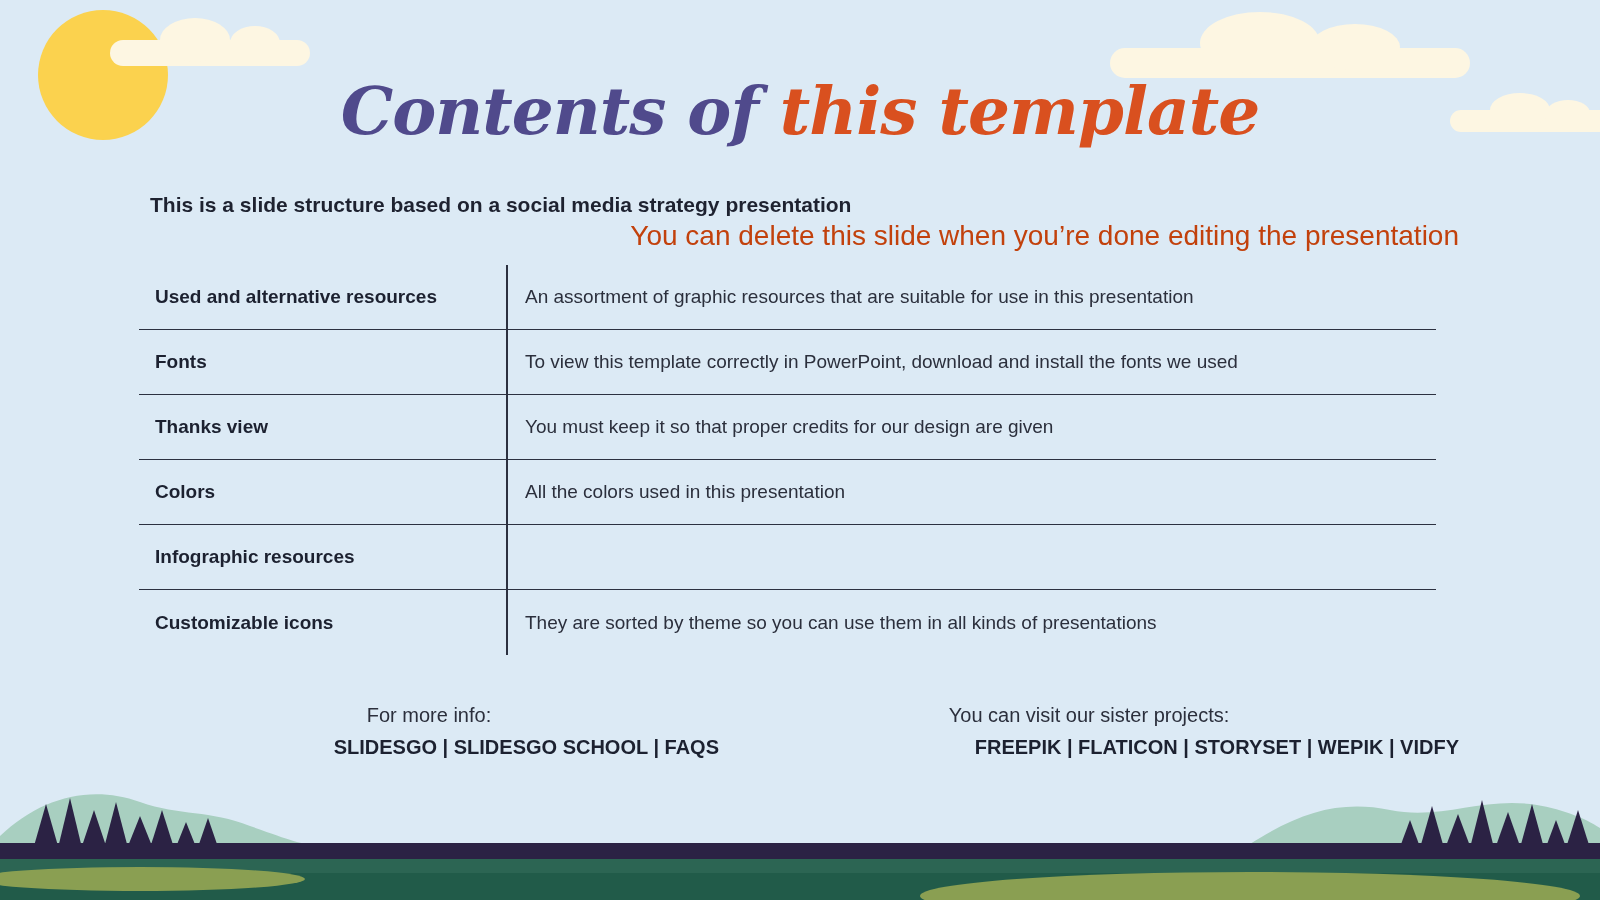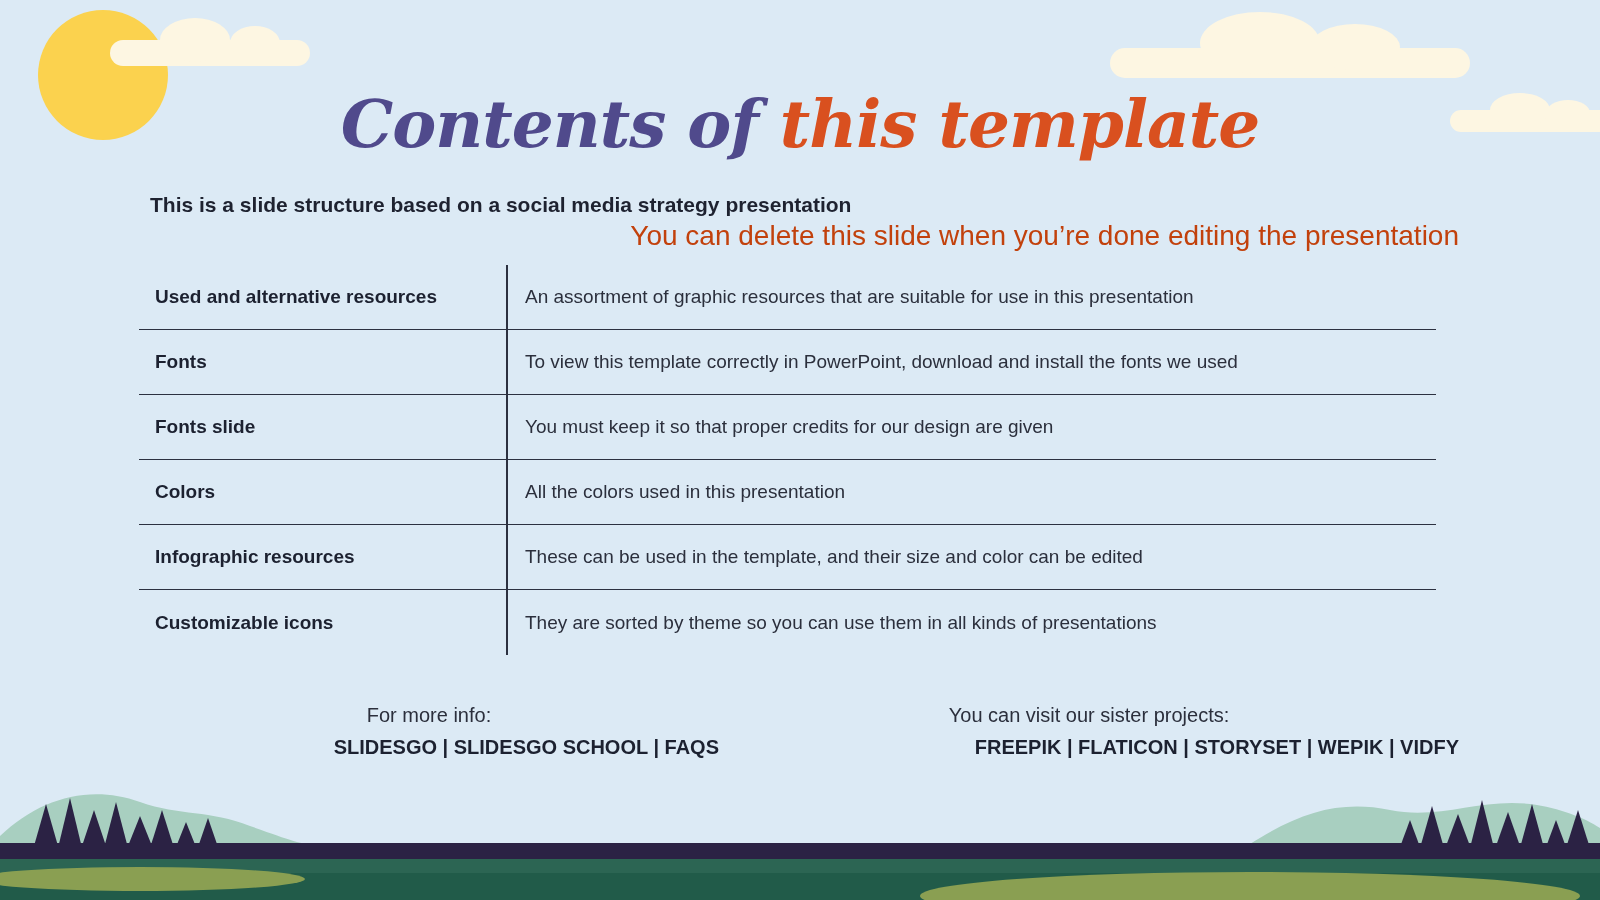--- a/index.html
+++ b/index.html
@@ -38,21 +38,21 @@
   .cloud-b { left: 1110px; top: 48px; width: 360px; height: 30px; }
   .cloud-b::before { width: 120px; height: 62px; left: 90px; top: -36px; }
   .cloud-b::after  { width: 90px; height: 46px; left: 200px; top: -24px; }
 
   .cloud-c { left: 1450px; top: 110px; width: 170px; height: 22px; }
   .cloud-c::before { width: 60px; height: 34px; left: 40px; top: -17px; }
   .cloud-c::after  { width: 44px; height: 26px; left: 96px; top: -10px; }
 
   
   .title {
-    position: absolute; top: 85px; left: 0; width: 100%;
+    position: absolute; top: 72px; left: 0; width: 100%;
     text-align: center;
     font-family: "DejaVu Serif", serif;
     font-weight: bold; font-style: italic;
     font-size: 66px;
     letter-spacing: -1px;
     white-space: nowrap;
   }
   .title .t1 { color: #504a8c; }
   .title .t2 { color: #d9501f; }
 
@@ -145,30 +145,29 @@
 
     <div class="row">
       <div class="cell-left">Used and alternative resources</div>
       <div class="cell-right">An assortment of graphic resources that are suitable for use in this presentation</div>
     </div>
     <div class="row">
       <div class="cell-left">Fonts</div>
       <div class="cell-right">To view this template correctly in PowerPoint, download and install the fonts we used</div>
     </div>
     <div class="row">
-      <div class="cell-left">Fonts slide</div>
+      <div class="cell-left">Thanks view</div>
       <div class="cell-right">You must keep it so that proper credits for our design are given</div>
     </div>
     <div class="row">
       <div class="cell-left">Colors</div>
       <div class="cell-right">All the colors used in this presentation</div>
     </div>
     <div class="row">
       <div class="cell-left">Infographic resources</div>
-      <div class="cell-right">These can be used in the template, and their size and color can be edited</div>
     </div>
     <div class="row">
       <div class="cell-left">Customizable icons</div>
       <div class="cell-right">They are sorted by theme so you can use them in all kinds of presentations</div>
     </div>
   </div>
 
   <div class="footer">
     <div class="foot-col left">
       <div class="foot-head">For more info:</div>

